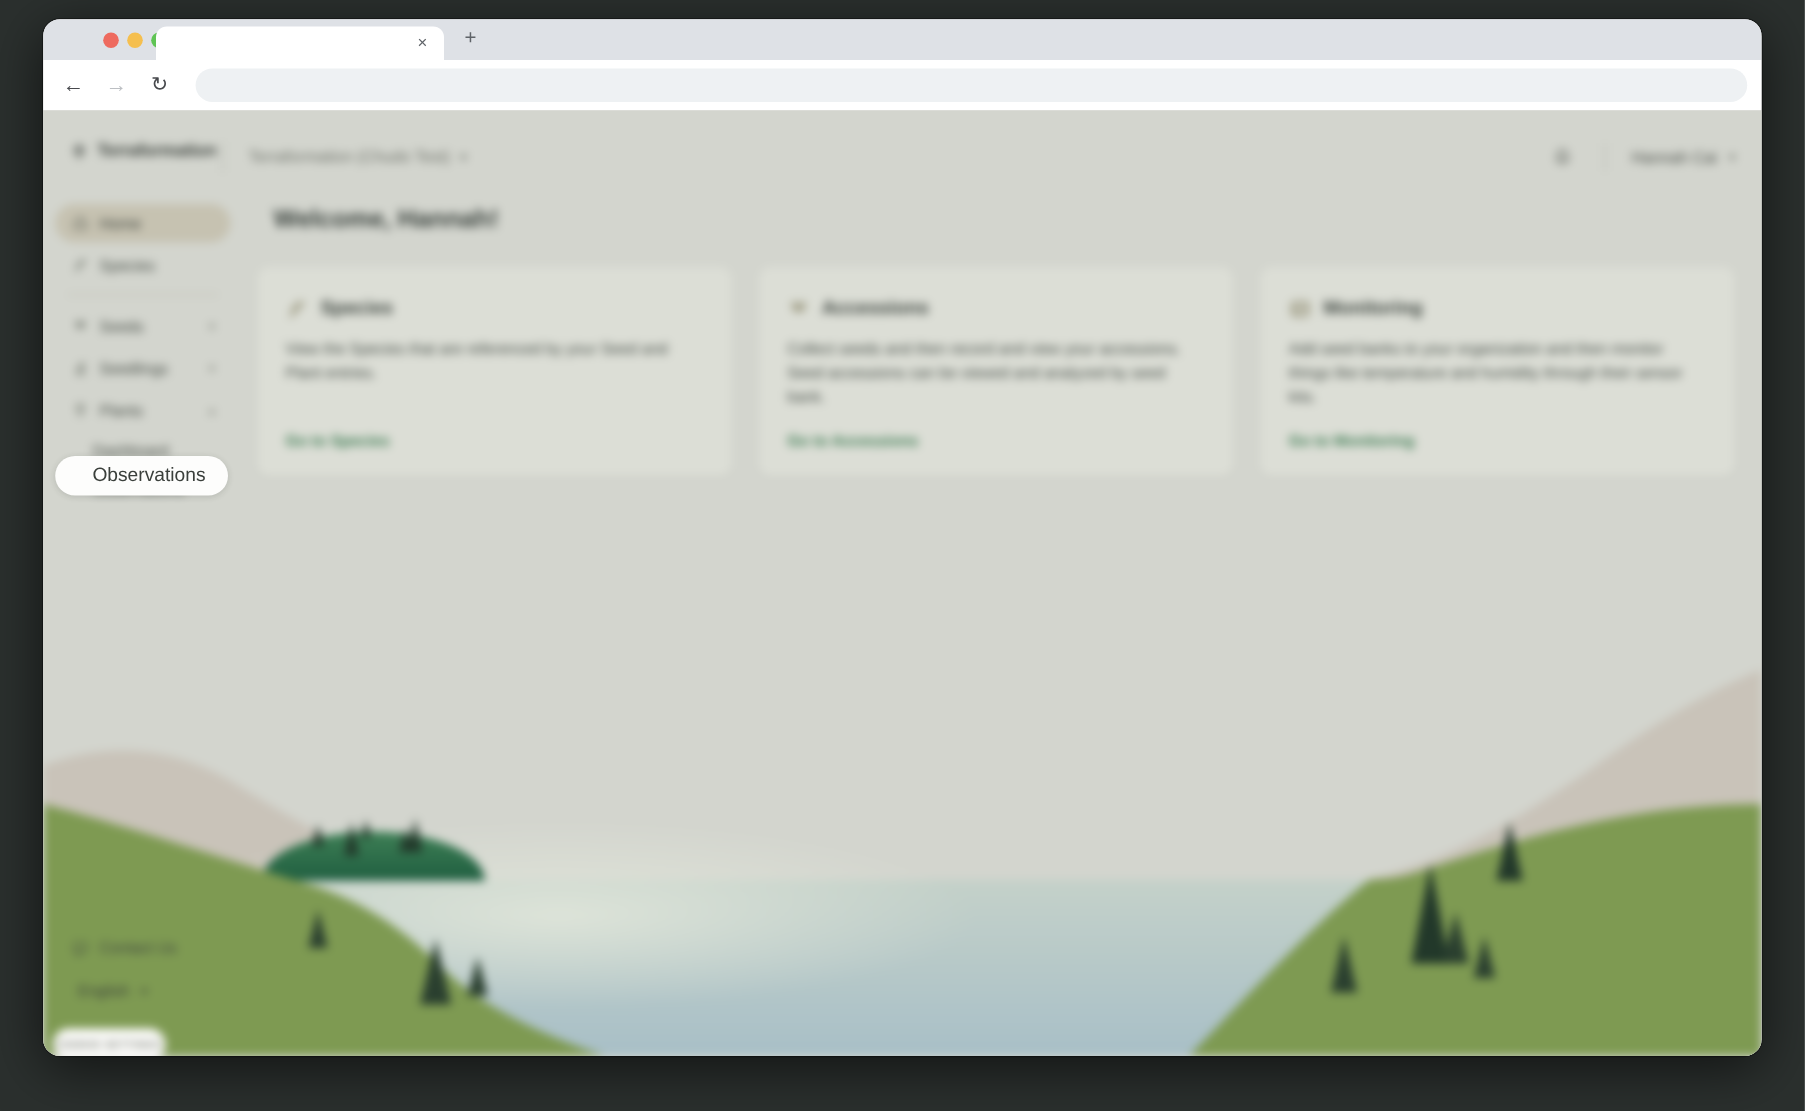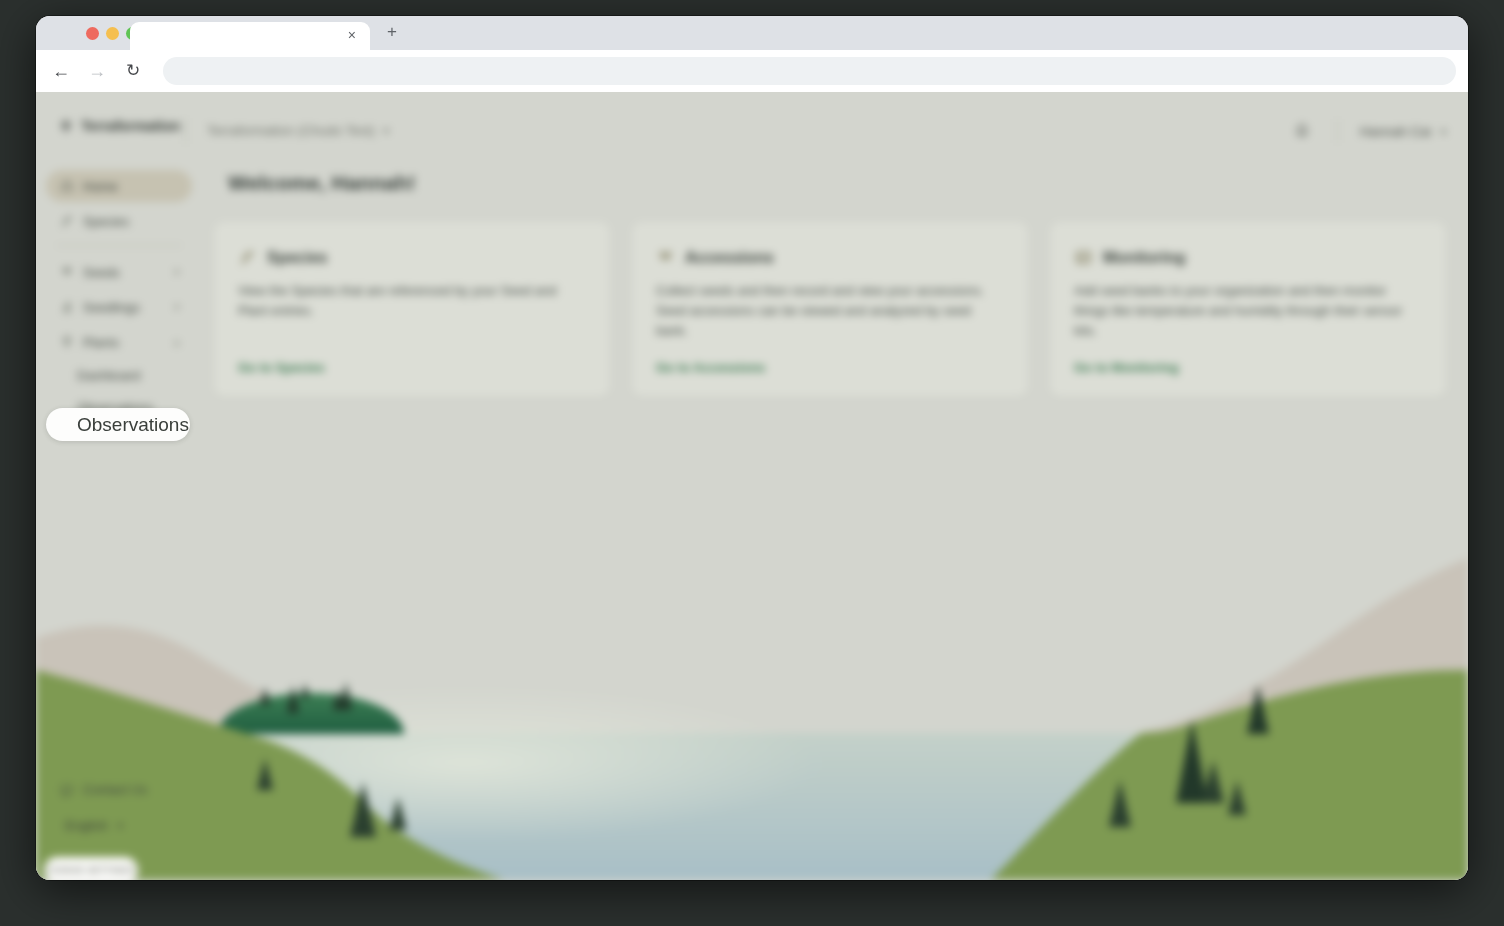--- a/index.html
+++ b/index.html
@@ -63,21 +63,21 @@
   .side-row.active { background:#c6c2b1; color:#3b413b; }
   .side-row .chev { position:absolute; right:13px; font-size:9px; color:#6b7065; }
   .side-div { height:1px; background:#bcbbb0; margin:8px 10px 10px 10px; }
   .sub-row { height:30px; line-height:30px; padding-left:31px; font-size:13px; color:#454c45; margin-bottom:2px; }
   .icn { display:inline-flex; width:14px; height:14px; flex:none; }
 
   
   .spotlight {
     position:absolute; left:10px; top:288px; width:144px; height:33px;
     background:#fdfdfc; border-radius:17px; box-shadow:0 1px 5px rgba(40,45,40,.16);
-    font-size:19px; color:#3a3f3b; line-height:33px; padding-left:31px; z-index:5;margin-top:28px;
+    font-size:16px; color:#3a3f3b; line-height:33px; padding-left:31px; z-index:5;
   }
 
   
   .welcome { position:absolute; left:192px; top:79px; font-size:21px; font-weight:bold; color:#3a423d; }
   .cards { position:absolute; left:178px; top:130px; display:flex; gap:22px; }
   .card { position:relative; width:396px; height:175px; background:#dcded6; border-radius:10px;
     padding:26px 24px; box-shadow:0 1px 3px rgba(60,65,60,.07); }
   .card-head { display:flex; align-items:center; gap:10px; }
   .card-title { font-size:16px; font-weight:bold; color:#3c443e; }
   .card-desc { margin-top:14px; font-size:13px; line-height:20px; color:#474f49; }

